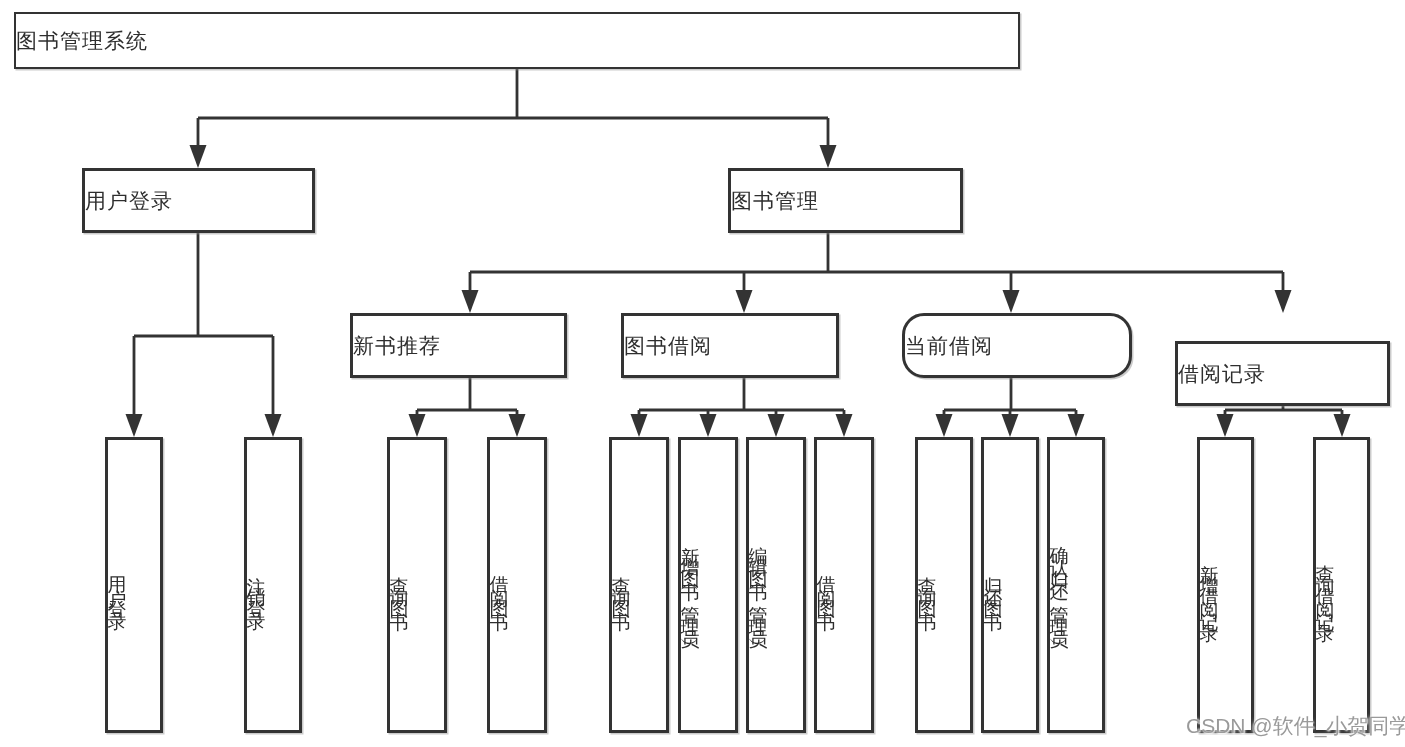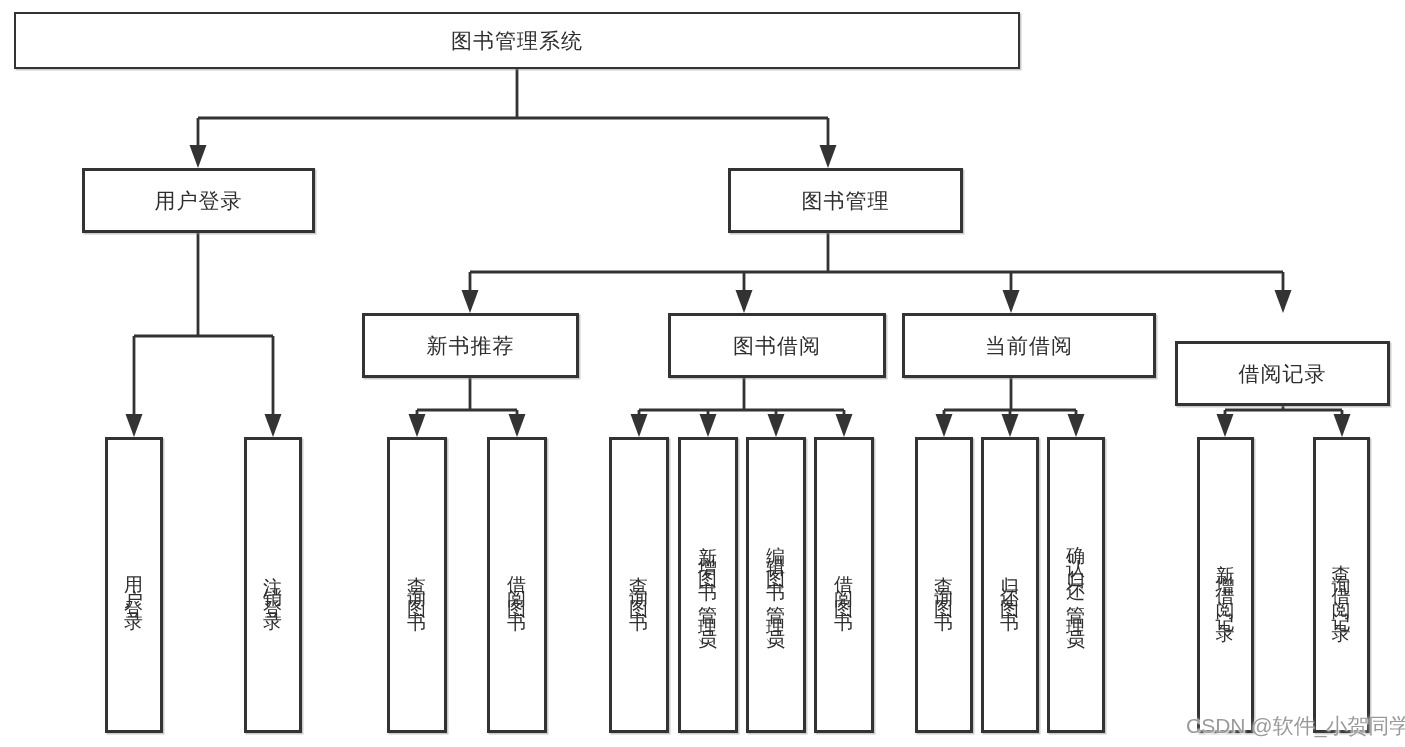--- a/index.html
+++ b/index.html
@@ -4,35 +4,35 @@
 <style>
   html,body{margin:0;padding:0;background:#ffffff;}
   .canvas{
     position:relative;width:1405px;height:747px;background:#ffffff;overflow:hidden;
     font-family:"Liberation Sans", sans-serif;
   }
   .connectors{position:absolute;left:0;top:0;width:1405px;height:747px;z-index:1;}
   .node{
     position:absolute;box-sizing:border-box;background:#ffffff;
     border:3px solid #333333;color:#2e2e2e;z-index:2;
-    display:flex;align-items:center;justify-content:center;
+    display:flex;align-items:center;
     box-shadow:1.5px 1.5px 0 rgba(140,140,140,0.45);
   }
   .node.h{font-size:21px;letter-spacing:1px;white-space:nowrap;}
   .node.v .lbl{
     writing-mode:vertical-rl;text-orientation:mixed;
     font-size:19px;letter-spacing:12px;line-height:1;
   }
   
   .n-root{left:14px;top:12px;width:1006px;height:57px;border-width:2px;}
   .n-l2-login{left:82px;top:168px;width:233px;height:65px;}
   .n-l2-mgmt{left:728px;top:168px;width:235px;height:65px;}
-  .n-l3-rec{left:362px;top:313px;width:217px;height:65px;}
-  .n-l3-borrow{left:668px;top:313px;width:218px;height:65px;}
-  .n-l3-current{left:902px;top:313px;width:254px;height:65px;}
+  .n-l3-rec{left:350px;top:313px;width:217px;height:65px;}
+  .n-l3-borrow{left:621px;top:313px;width:218px;height:65px;}
+  .n-l3-current{left:902px;top:313px;width:230px;height:65px;border-radius:22px;}
   .n-l3-record{left:1175px;top:313px;width:215px;height:65px;margin-top:28px;}
   .n-login{left:105px;top:437px;width:58px;height:296px;}
   .n-logout{left:244px;top:437px;width:58px;height:296px;}
   .n-nb-query{left:387px;top:437px;width:60px;height:296px;}
   .n-nb-borrow{left:487px;top:437px;width:60px;height:296px;}
   .n-bb-query{left:609px;top:437px;width:60px;height:296px;}
   .n-bb-add{left:678px;top:437px;width:60px;height:296px;}
   .n-bb-edit{left:746px;top:437px;width:60px;height:296px;}
   .n-bb-borrow{left:814px;top:437px;width:60px;height:296px;}
   .n-cb-query{left:915px;top:437px;width:58px;height:296px;}

